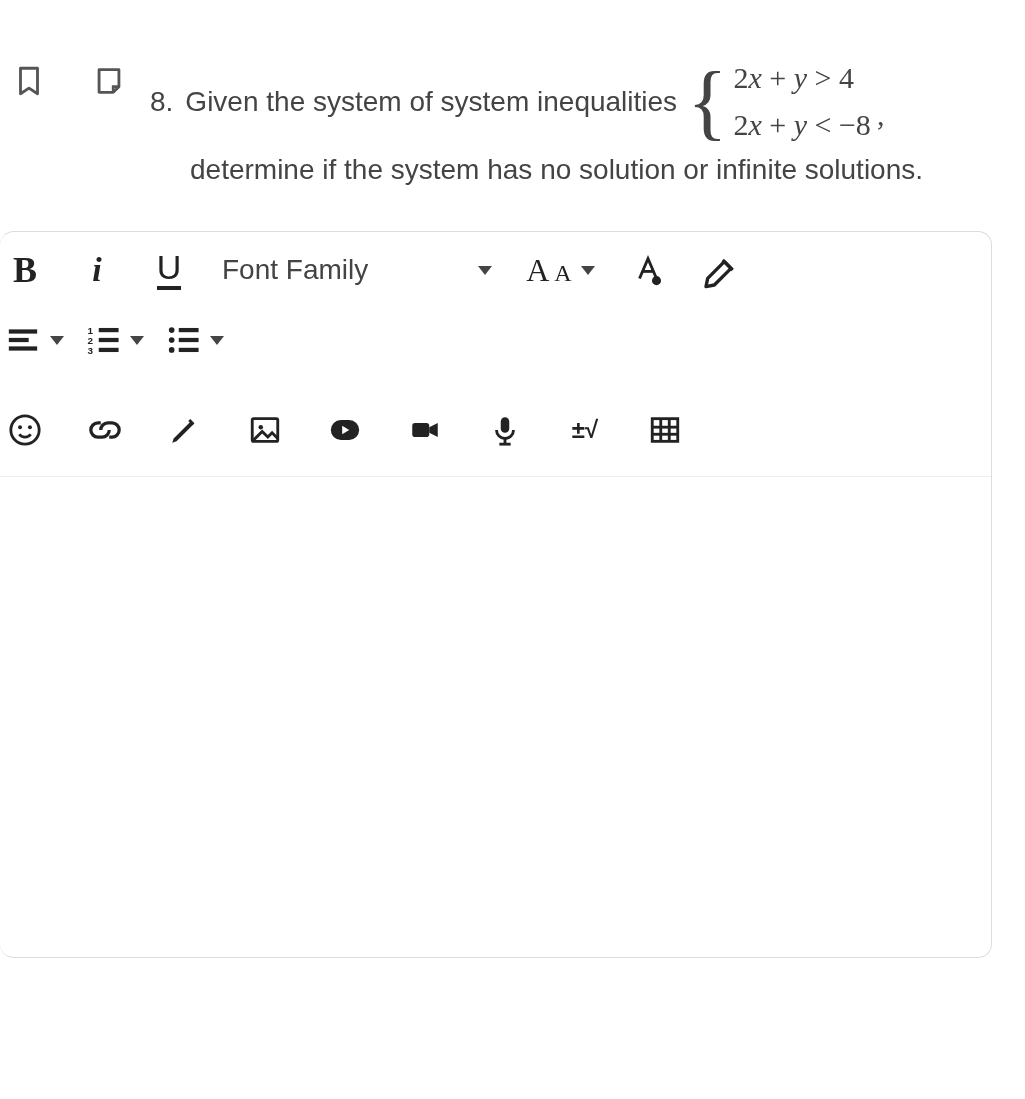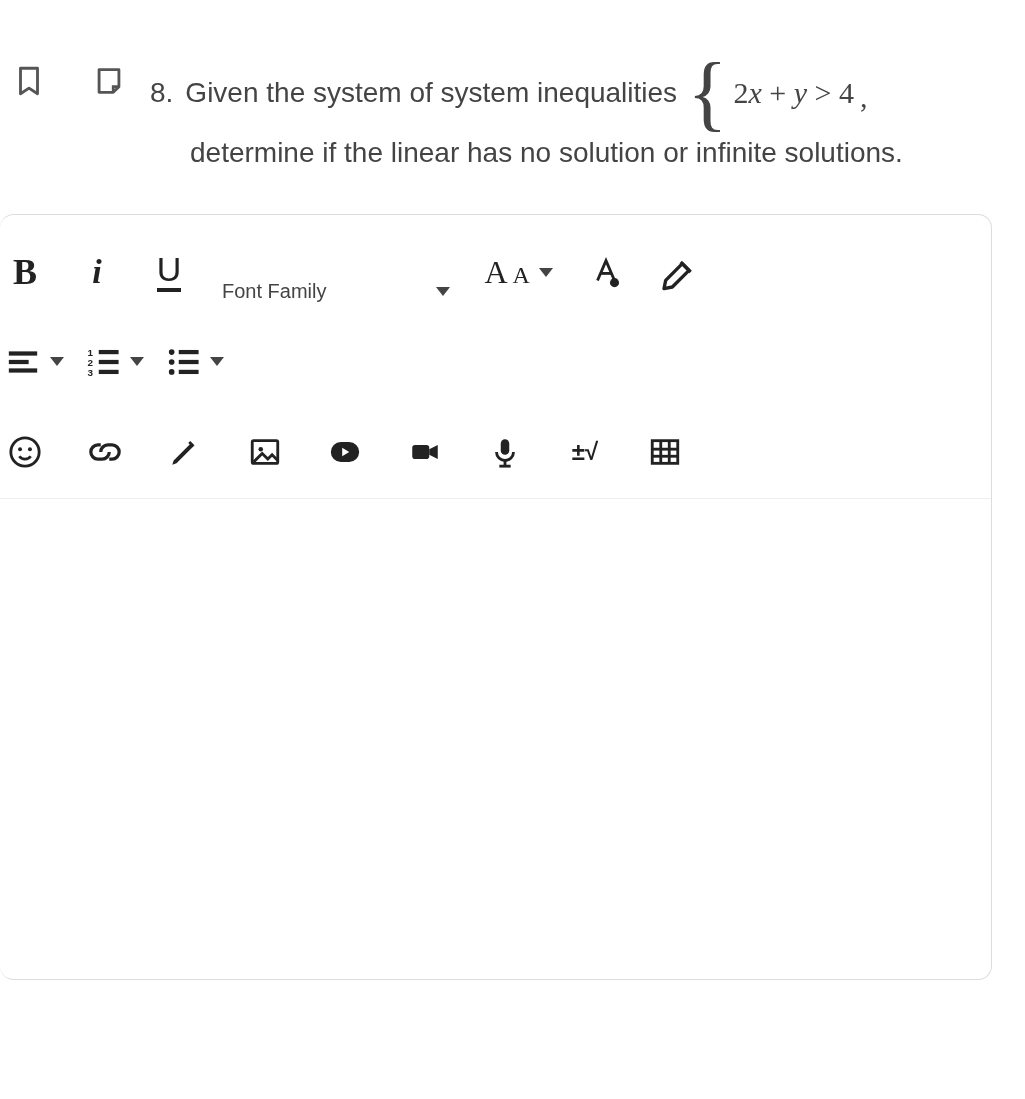--- a/index.html
+++ b/index.html
@@ -90,22 +90,22 @@
     color: #222;
     cursor: pointer;
   }
   .bold-b { font-family: Georgia, "Times New Roman", serif; font-weight: 700; font-size: 36px; }
   .italic-i { font-family: Georgia, "Times New Roman", serif; font-style: italic; font-size: 34px; font-weight: 600; }
   .under-u {
     font-family: Arial, sans-serif; font-size: 34px; font-weight: 400;
     border-bottom: 4px solid #222; padding-bottom: 2px; line-height: 1;
   }
   .font-family {
-    font-size: 20px; color: #444;
-    display: inline-flex; align-items: center; gap: 110px; margin-top: 39px;
+    font-size: 28px; color: #444;
+    display: inline-flex; align-items: center; gap: 110px;
   }
   .caret {
     width: 0; height: 0; border-left: 7px solid transparent;
     border-right: 7px solid transparent; border-top: 9px solid #444;
     display: inline-block;
   }
   .aa-wrap { font-family: "Times New Roman", serif; font-size: 32px; letter-spacing: -1px; display: inline-flex; align-items: baseline; gap: 6px; }
   .aa-wrap .small { font-size: 24px; }
   .tb-btn svg { width: 34px; height: 34px; }
   .tb-btn.lg svg { width: 40px; height: 40px; }
@@ -131,25 +131,26 @@
     </span>
   </div>
   <div class="q-text-wrap">
     <div class="q-row1">
       <span class="qnum">8.</span>
       <span>Given the system of system inequalities</span>
       <span class="brace-wrap">
         <span class="brace">{</span>
         <span class="sys-lines">
           <span class="line">2<span class="mi">x</span> + <span class="mi">y</span> &gt; 4</span>
+          <span class="line">2<span class="mi">x</span> + <span class="mi">y</span> &lt; −8</span>
         </span>
       </span>
       <span class="trail-comma">,</span>
     </div>
-    <div class="q-row2">determine if the linear has no solution or infinite solutions.</div>
+    <div class="q-row2">determine if the system has no solution or infinite solutions.</div>
   </div>
 </div>
 
 <div class="editor-box">
   <div class="toolbar">
 
     <div class="tb-row row1">
       <span class="tb-btn">
         <span class="bold-b">B</span>
       </span>

